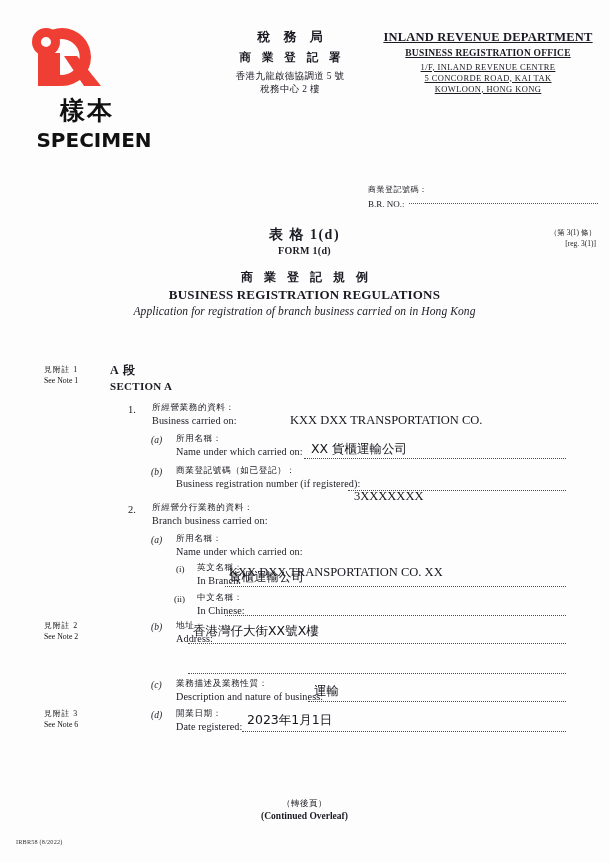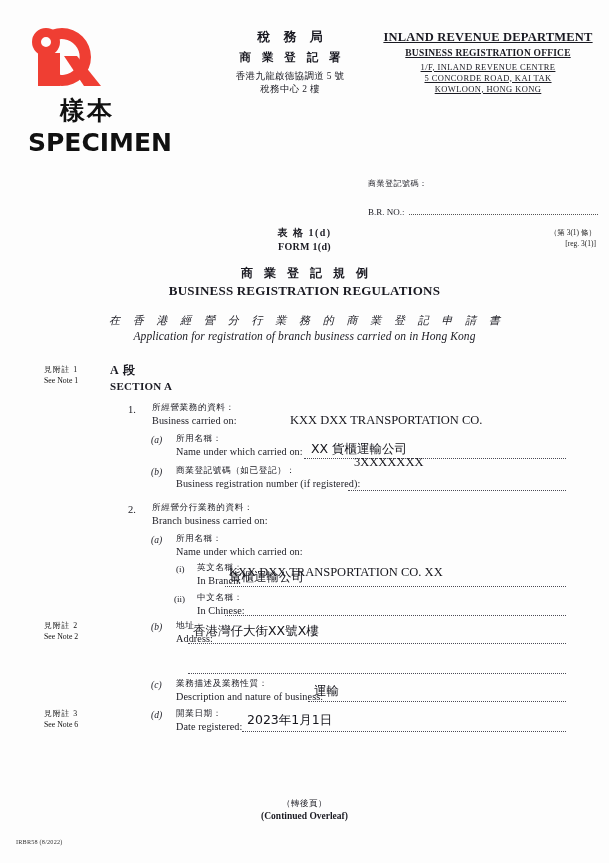--- a/index.html
+++ b/index.html
@@ -20,21 +20,21 @@
   .logo-wrap { position: absolute; left: 28px; top: 26px; width: 130px; }
   .logo-mark { width: 108px; height: 62px; display: block; }
   .logo-cn {
     font-family: "DejaVu Sans", sans-serif;
     font-weight: 700; font-size: 25px; color: #111;
     text-align: center; letter-spacing: 2px;
     margin-top: 6px; width: 118px;
   }
   .logo-en {
     font-family: "DejaVu Sans", sans-serif;
-    font-weight: 700; font-size: 25px; color: #111;
+    font-weight: 700; font-size: 20px; color: #111;
     text-align: center; letter-spacing: 0px;
     margin-top: 1px; width: 132px;
   }
 
   
   .hdr-cn {
     position: absolute; left: 205px; top: 28px; width: 170px;
     text-align: center; line-height: 1.45;
   }
   .hdr-cn .l1 { font-size: 13px; font-weight: 700; letter-spacing: 5px; padding-left:5px; }
@@ -46,32 +46,32 @@
   .hdr-en {
     position: absolute; left: 372px; top: 29px; width: 232px;
     text-align: center; line-height: 1.3; text-decoration: underline;
   }
   .hdr-en .e1 { font-size: 12.5px; font-weight: 700; letter-spacing: 0.2px; }
   .hdr-en .e2 { font-size: 9.5px; font-weight: 700; letter-spacing: 0.2px; margin-top: 2px;}
   .hdr-en .e3, .hdr-en .e4, .hdr-en .e5 { font-size: 8.5px; letter-spacing: 0.4px; }
   .hdr-en .e3 { margin-top: 2px; }
 
   
-  .brno { position: absolute; left: 368px; top: 178px; width: 230px; }
+  .brno { position: absolute; left: 368px; top: 184px; width: 230px; }
   .brno .cn { font-size: 8px; letter-spacing: 0.5px; }
-  .brno .row { display: flex; align-items: flex-end; margin-top: 18px; }
+  .brno .row { display: flex; align-items: center; margin-top: 4px; }
   .brno .lbl { font-size: 9px; white-space: nowrap; }
   .brno .dots {
     flex: 1; margin-left: 4px; margin-bottom: 2px;
     border-bottom: 1.1px dotted #555; height: 1px;
   }
 
   
   .title-block { position: absolute; left: 0; top: 226px; width: 609px; text-align: center; }
-  .t-form-cn { font-size: 10px; font-weight: 700; letter-spacing: 1.5px; }
+  .t-form-cn { font-size: 14px; font-weight: 700; letter-spacing: 1.5px; }
   .t-form-en { font-size: 10px; font-weight: 700; margin-top: 1px; letter-spacing: 0.3px;}
   .t-reg-cn { font-size: 12px; font-weight: 700; letter-spacing: 4px; margin-top: 13px; padding-left: 4px;}
   .t-reg-en { font-size: 13px; font-weight: 700; margin-top: 1px; letter-spacing: 0.2px;}
   .t-app-cn { font-size: 11px; font-style: italic; letter-spacing: 5px; margin-top: 14px; padding-left:5px;}
   .t-app-en { font-size: 11.5px; font-style: italic; margin-top: 2px; letter-spacing: 0.1px;}
 
   .reg-ref {
     position: absolute; left: 496px; top: 227px; width: 100px;
     text-align: right; font-size: 7.5px; line-height: 1.5; color: #222;
   }
@@ -162,21 +162,20 @@
       <span class="lbl">B.R. NO.:</span>
       <span class="dots"></span>
     </div>
   </div>
 
   <div class="title-block">
     <div class="t-form-cn">表 格 1(d)</div>
     <div class="t-form-en">FORM 1(d)</div>
     <div class="t-reg-cn">商 業 登 記 規 例</div>
     <div class="t-reg-en">BUSINESS REGISTRATION REGULATIONS</div>
-    <div class="t-app-cn">在 香 港 經 營 分 行 業 務 的 商 業 登 記 申 請 書</div>
     <div class="t-app-en">Application for registration of branch business carried on in Hong Kong</div>
   </div>
 
   <div class="reg-ref">
     <div>（第 3(1) 條）</div>
     <div>[reg. 3(1)]</div>
   </div>
 
   <div class="note" style="top:364px;">
     <div class="cn">見附註 1</div>
@@ -202,21 +201,21 @@
   </div>
   <div class="rule" style="left:304px; top:458px; width:262px;"></div>
   <div class="val-cjk" style="left:311px; top:441px;">XX 貨櫃運輸公司</div>
 
   <div class="sub-letter" style="left:151px; top:467px;">(b)</div>
   <div class="lbl2" style="left:176px; top:465px;">
     <div class="cn">商業登記號碼（如已登記）：</div>
     <div class="en">Business registration number (if registered):</div>
   </div>
   <div class="rule" style="left:348px; top:490px; width:218px;"></div>
-  <div class="val" style="left:354px; top:455px;">3XXXXXXX</div>
+  <div class="val" style="left:354px; top:489px;">3XXXXXXX</div>
 
   <div class="item-num" style="left:128px; top:504px;">2.</div>
   <div class="lbl2" style="left:152px; top:502px;">
     <div class="cn">所經營分行業務的資料：</div>
     <div class="en">Branch business carried on:</div>
   </div>
 
   <div class="sub-letter" style="left:151px; top:535px;">(a)</div>
   <div class="lbl2" style="left:176px; top:533px;">
     <div class="cn">所用名稱：</div>

